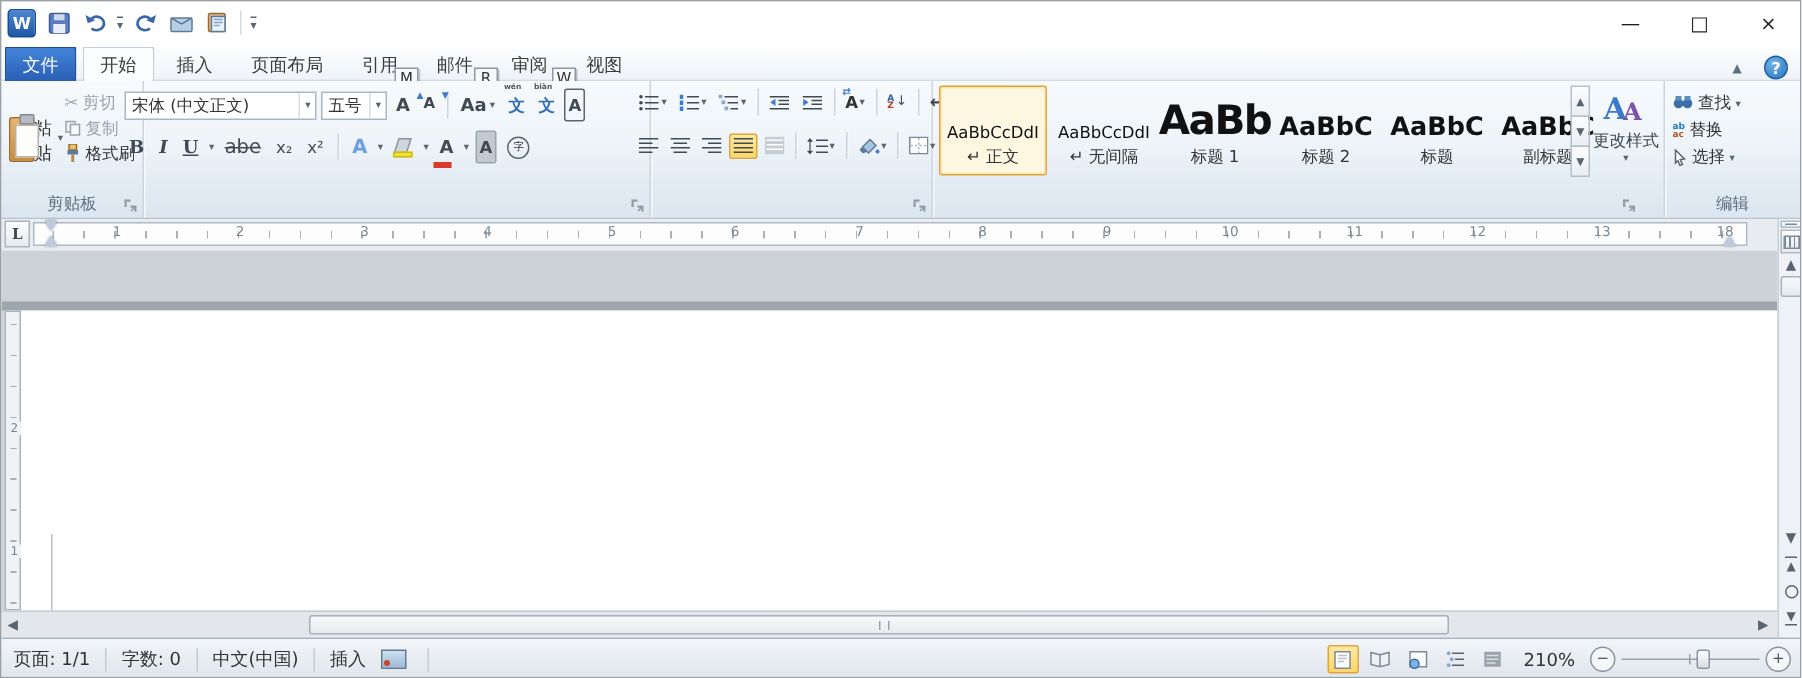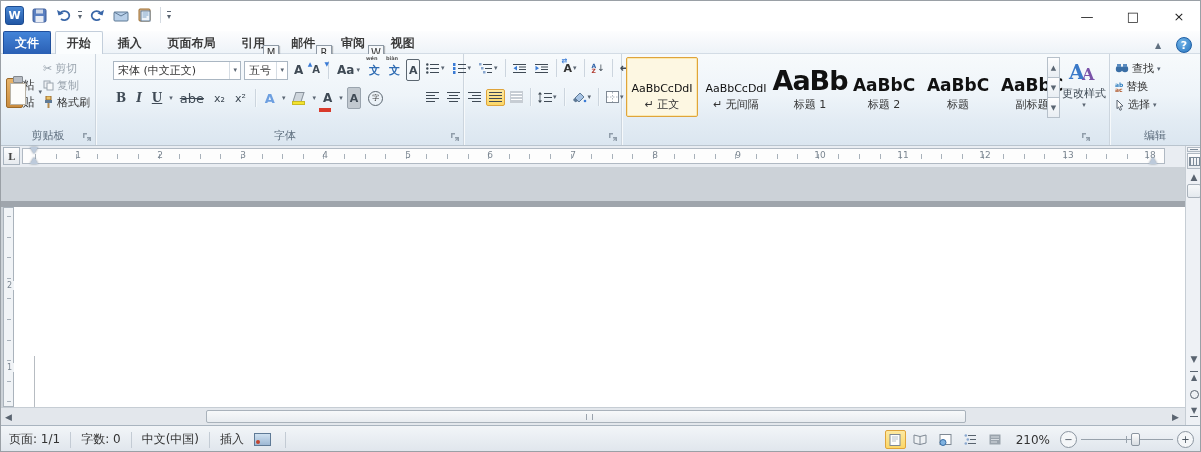--- a/index.html
+++ b/index.html
@@ -21,21 +21,21 @@
   .qdrop{font-size:8px;color:#5a6572;border-top:1px solid #5a6572;line-height:7px;padding-top:1px;}
   #title-text{left:0;top:7px;width:1201px;text-align:center;font-size:12px;color:#1f1f1f;pointer-events:none;}
   #wincontrols{right:0;top:0;height:30px;display:flex;}
   .wbtn{width:46px;height:30px;display:flex;align-items:center;justify-content:center;
         font-size:13px;color:#1f1f1f;}
 
   
   #tabrow{left:0;top:30px;width:1201px;height:23px;
      background:linear-gradient(#fdfdfe,#eef3f8);border-bottom:1px solid #d3dce5;box-sizing:border-box;}
   .tab{position:relative;display:inline-block;height:22px;line-height:22px;padding:0 11px;
-       color:#3b3b3b;cursor:default;font-weight:bold;}
+       color:#3b3b3b;cursor:default;}
   #tab-file{background:linear-gradient(#4384d8,#2a5fb4);color:#fff;border:1px solid #1f4f9c;
      border-bottom:none;border-radius:2px 2px 0 0;margin-left:2px;}
   .tab.selected{background:#fbfdfe;border:1px solid #c3cedb;border-bottom:1px solid #fbfdfe;
      border-radius:2px 2px 0 0;}
   .keytip{position:absolute;top:14px;width:14px;height:14px;background:#f6f8fa;border:1px solid #8e99a5;
      box-shadow:1px 1px 1px rgba(0,0,0,.25);font-size:10px;color:#333;text-align:center;line-height:14px;}
   #ribbon-min{right:34px;top:38px;width:16px;height:13px;color:#617080;font-size:8px;
      display:flex;align-items:center;justify-content:center;}
   #help-btn{right:8px;top:36px;width:16px;height:16px;border-radius:50%;
      background:radial-gradient(circle at 35% 30%,#6fb3e8,#2a76c0);color:#fff;font-weight:bold;font-size:11px;
@@ -60,21 +60,21 @@
   .clip-icon{width:22px;height:28px;background:linear-gradient(#e8b46a,#c98c3f);border:1px solid #9c6a2a;
      border-radius:2px;position:relative;margin-top:2px;}
   .clip-icon:before{content:"";position:absolute;left:3px;top:4px;width:14px;height:20px;background:#fdfdfb;
      border:1px solid #b9b3a6;}
   .clip-icon:after{content:"";position:absolute;left:6px;top:-3px;width:8px;height:5px;background:#b7bcc3;
      border:1px solid #82888f;border-radius:1px;}
   .mini-row{position:absolute;left:42px;height:16px;display:flex;align-items:center;gap:3px;font-size:11px;}
   .disabled{color:#9aa4ae;}
 
   
-  #grp-font{left:106px;width:324px;padding-left:32px;}
+  #grp-font{left:76px;width:324px;padding-left:32px;}
   .combo{display:inline-flex;align-items:center;height:19px;background:#fff;border:1px solid #aab6c2;
      box-sizing:border-box;font-size:11px;padding-left:4px;overflow:hidden;white-space:nowrap;}
   .combo .dd{margin-left:auto;padding:0 3px;border-left:1px solid #d6dde4;height:100%;display:flex;align-items:center;}
   .glyph{font-weight:bold;font-size:12px;}
   .ic-a{font-weight:bold;font-size:12px;position:relative;line-height:12px;}
   .ic-a sup{font-size:6px;position:absolute;top:-2px;right:-6px;}
   .fx-a{color:#6d9fe0;font-weight:bold;font-size:13px;}
   .hl-pen{width:13px;height:13px;position:relative;}
   .hl-pen .nib{position:absolute;left:2px;top:0;width:7px;height:8px;background:#cfd6dd;border:1px solid #8a939d;
      transform:skewX(-18deg);}
@@ -350,21 +350,20 @@
         <span class="rbtn fc-a">
             <span>A</span>
             <span class="bar"></span>
           </span>
           <span class="dd">▾</span>
         <span class="rbtn shade-a">A</span>
         <span class="rbtn">
             <span class="circ">字</span>
           </span>
       </div>
-      <div class="glabel">字体</div>
       <div class="launcher">
         <svg width="10" height="10">
             <path d="M1 1h4v1.5H2.5V6H1z" fill="#7d8b99"></path>
             <path d="M5 5h4v4H7.5V7.2L5.8 9 5 8.2 6.8 6.5H5z" fill="#7d8b99"></path>
           </svg>
       </div>
     </div>
 
     <div class="rgroup" id="grp-paragraph">
       <div class="row1" style="gap:2px">

